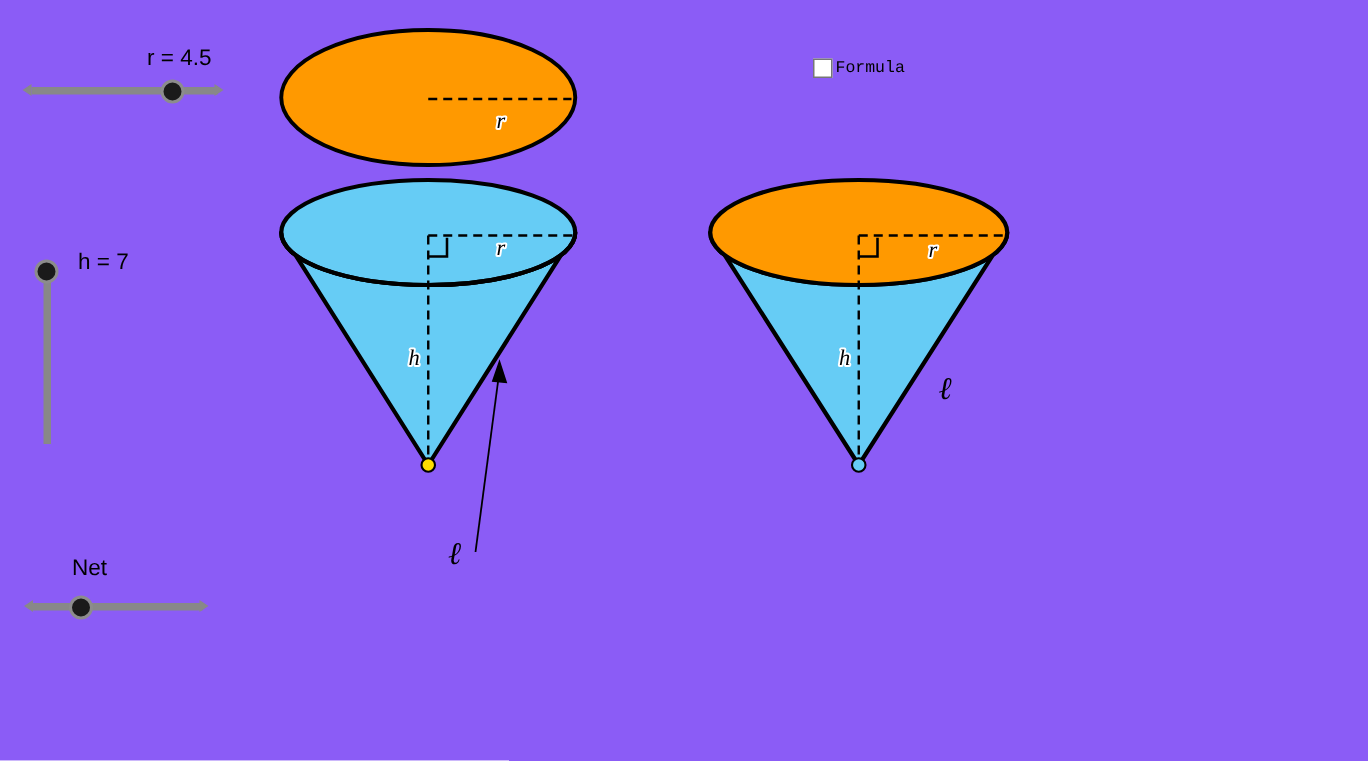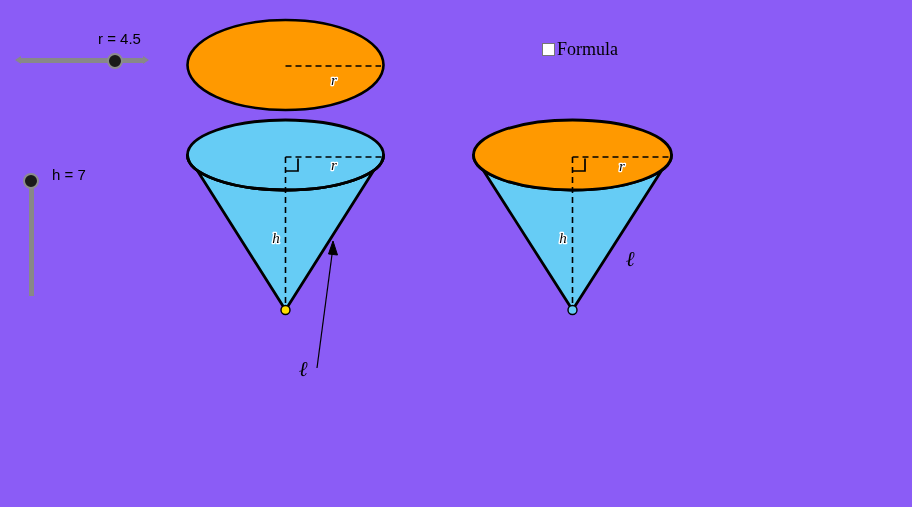--- a/index.html
+++ b/index.html
@@ -77,23 +77,23 @@
   }
   .checkbox-box {
     width: 13px;
     height: 13px;
     border: 1px solid #767676;
     background: #ffffff;
     box-sizing: border-box;
     display: inline-block;
   }
   .checkbox-label {
-    font-size: 18px;
+    font-size: 11px;
     color: #000000;
-    font-family: Liberation Serif, serif;
+    font-family: Liberation Mono, monospace;
   }
 
   
   svg text.halo {
     font-family: "Liberation Serif", serif;
     font-style: italic;
     font-size: 15px;
     fill: #000000;
     paint-order: stroke fill;
     stroke: #ffffff;
@@ -124,20 +124,27 @@
     <div class="slider-arrow-l" style="left:15px; top:26px;"></div>
     <div class="slider-knob" style="left:107px; top:23px;"></div>
   </div>
 
   <div class="slider" style="left:0px; top:165px; width:120px; height:130px;">
     <div class="slider-track-v" style="left:29px; top:16px; height:115px;"></div>
     <div class="slider-knob" style="left:23px; top:8px;"></div>
     <div class="slider-label" style="left:40px; top:1px;margin-left:12px;">h = 7</div>
   </div>
 
+  <div class="slider" style="left:0px; top:370px; width:160px; height:44px;">
+    <div class="slider-label" style="left:48px; top:0px;">Net</div>
+    <div class="slider-track-h" style="left:22px; top:32px; width:113px;"></div>
+    <div class="slider-arrow-r" style="left:133px; top:30px;"></div>
+    <div class="slider-arrow-l" style="left:16px; top:30px;"></div>
+    <div class="slider-knob" style="left:46px; top:27px;"></div>
+  </div>
 
   <div class="checkbox-row" style="left:542px; top:39px;">
     <span class="checkbox-box"></span>
     <span class="checkbox-label">Formula</span>
   </div>
 
   <svg class="figure" width="912" height="507" viewBox="0 0 912 507" style="pointer-events:none;">
 
     <ellipse cx="285.5" cy="65" rx="98" ry="45" fill="#FF9900" stroke="#000000" stroke-width="2.6"></ellipse>
 

